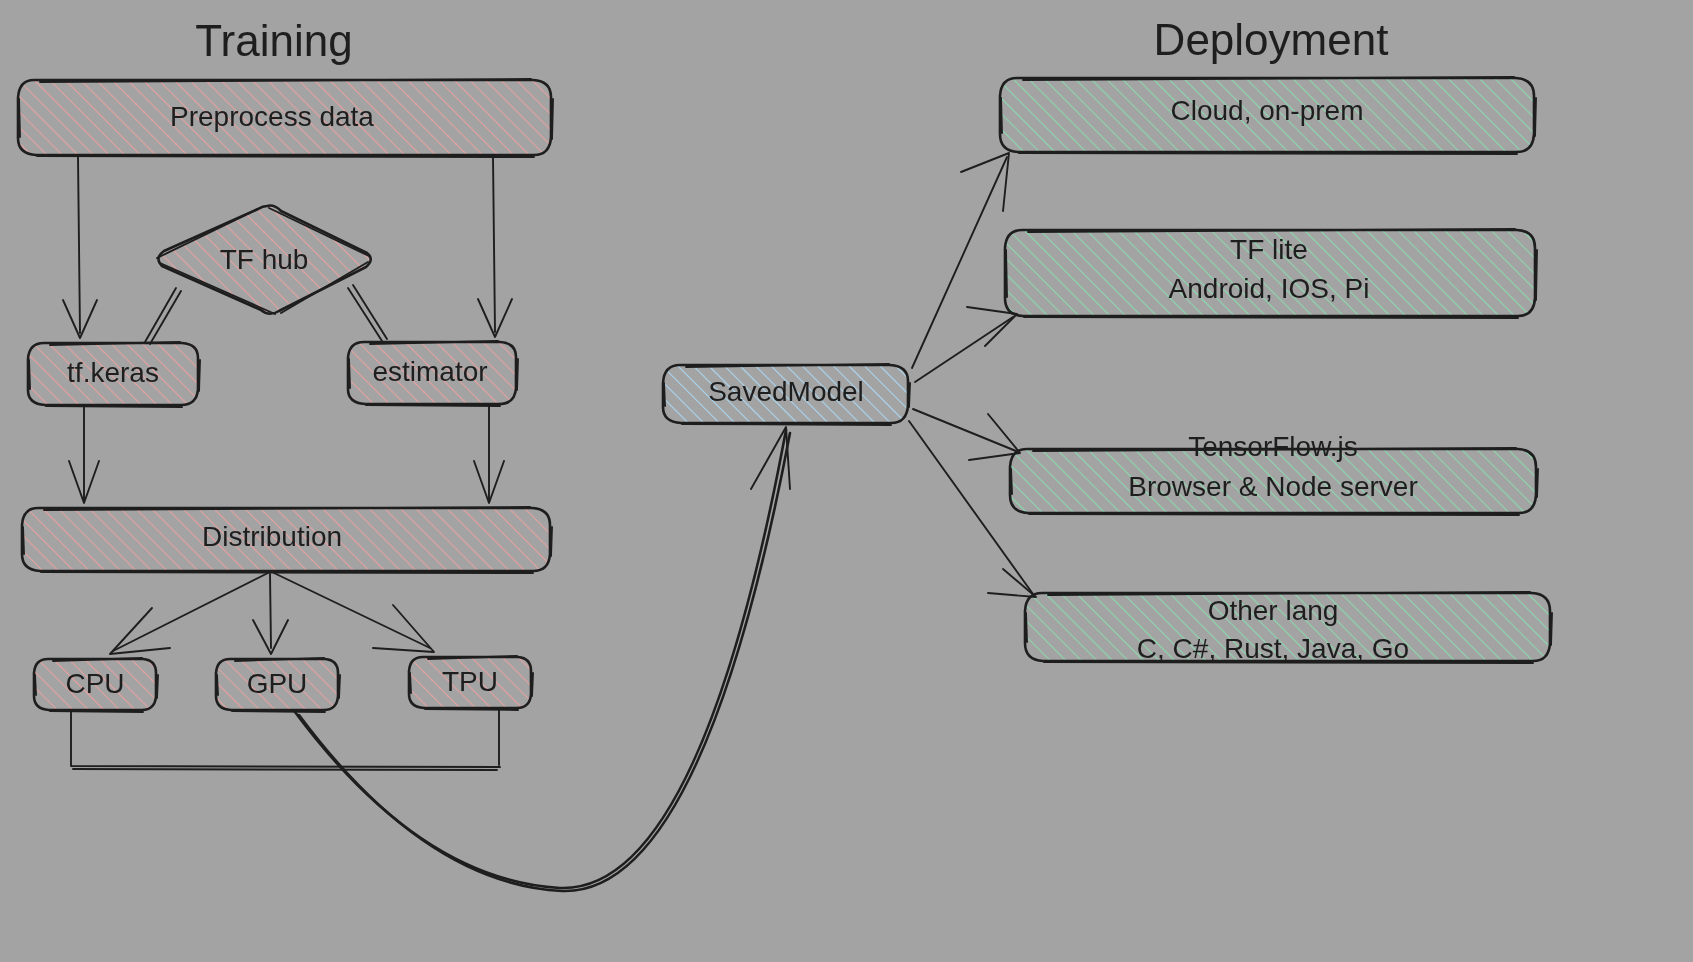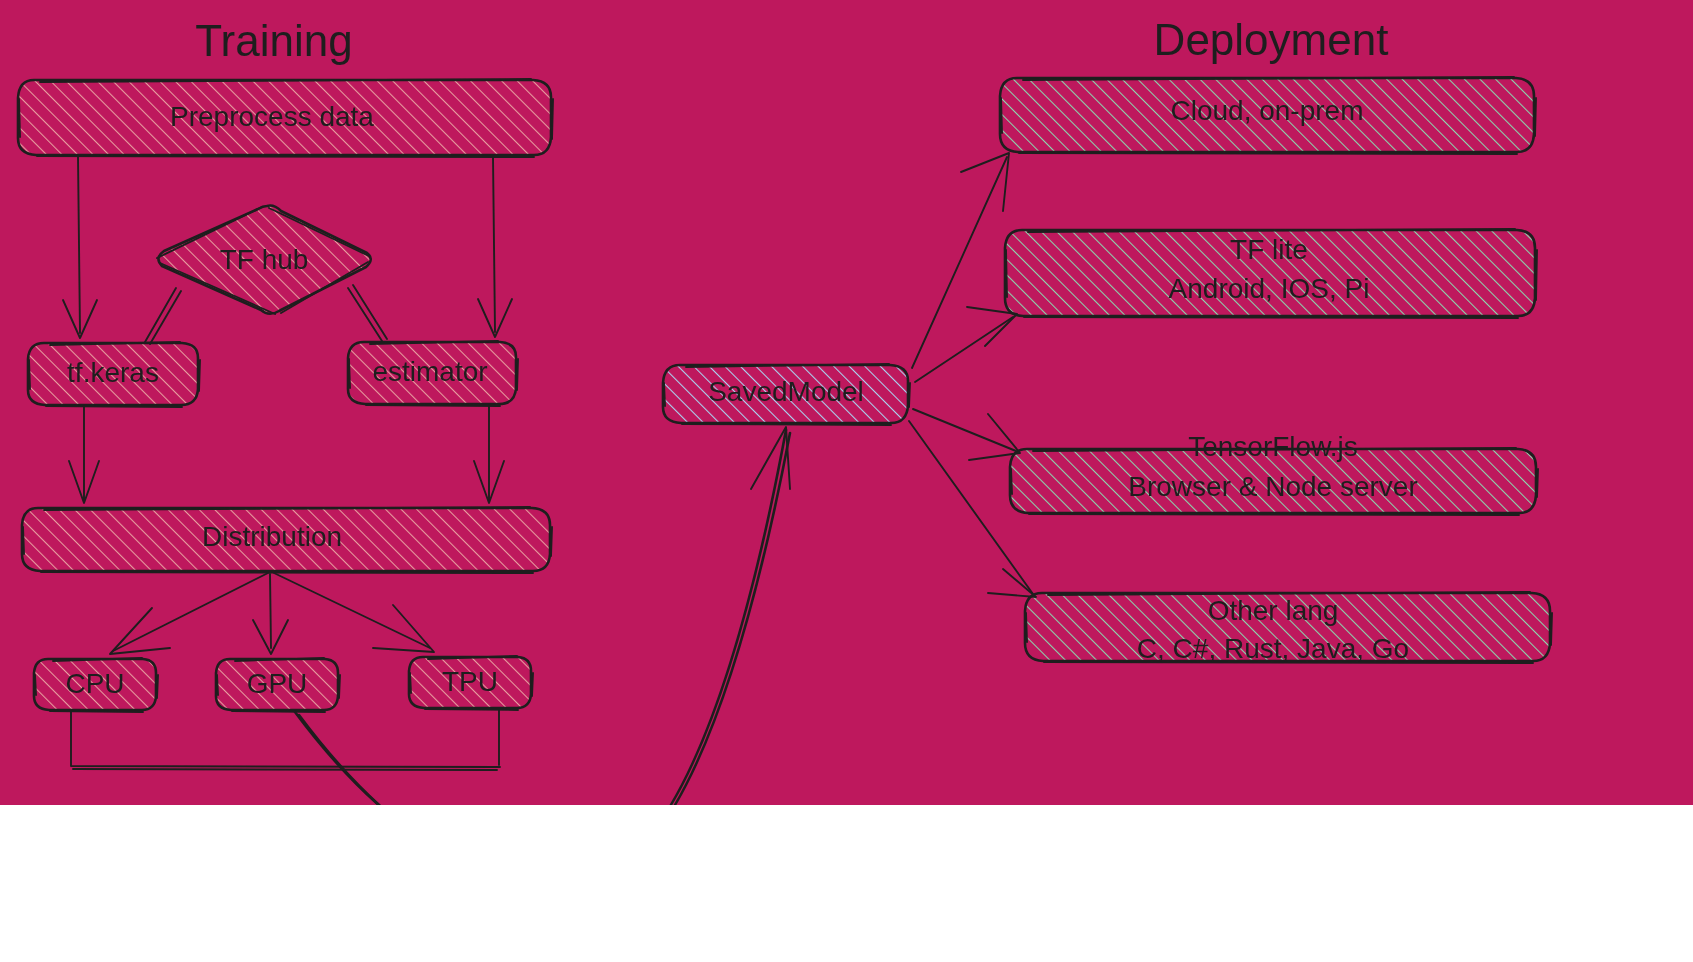--- a/index.html
+++ b/index.html
@@ -3,22 +3,22 @@
 <meta charset="utf-8">
 <style>
   html, body {
     margin: 0;
     padding: 0;
     background: #ffffff;
   }
   #canvas-root {
     position: relative;
     width: 1693px;
-    height: 805px;
-    background: #be185d;
+    height: 962px;
+    background: #a3a3a3;
     overflow: hidden;
     font-family: "Liberation Sans", sans-serif;
   }
   svg.diagram {
     position: absolute;
     inset: 0;
     width: 1693px;
     height: 962px;
     display: block;
   }

